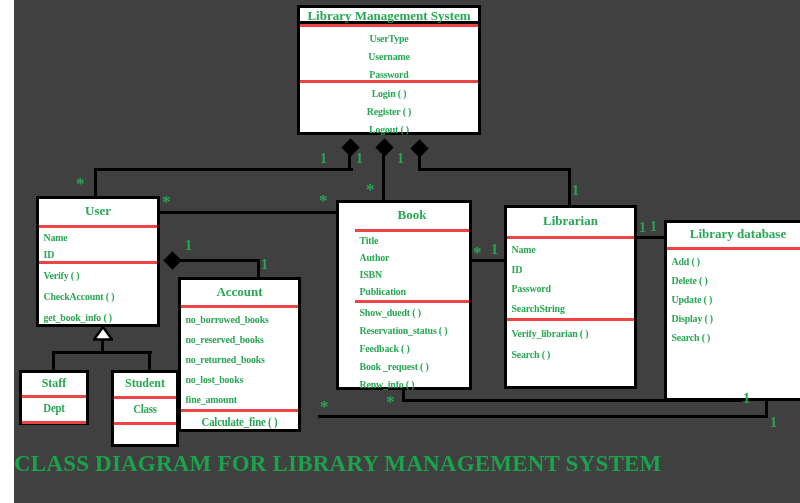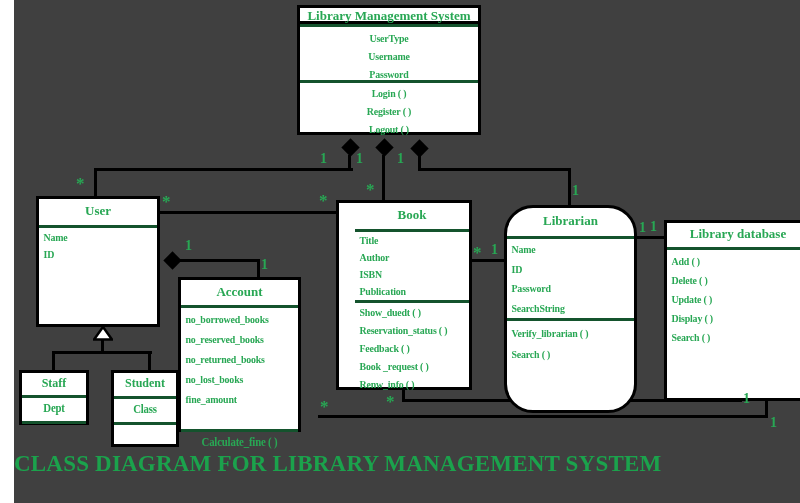--- a/index.html
+++ b/index.html
@@ -6,21 +6,21 @@
   #canvas{
     position:relative;width:800px;height:503px;background:#404040;overflow:hidden;
     font-family:Liberation Serif, serif;
     margin-left:14px;
   }
   .cbox{
     position:absolute;background:#ffffff;border:3px solid #000;box-sizing:border-box;
     color:#28a754;font-weight:bold;z-index:3;
   }
   .csec{box-sizing:border-box;overflow:visible;}
-  .csec + .csec{border-top:3px solid #14532d;}
+  .csec + .csec{border-top:3px solid #ef4444;}
   .ctitle{text-align:center;font-size:13px;white-space:nowrap;}
   .framed{border:3px solid #000;margin:-3px -3px 0 -3px;}
   .row{white-space:nowrap;font-size:11px;letter-spacing:-0.2px;transform:scaleX(0.9);transform-origin:left center;}
   .left .row{padding-left:5px;text-align:left;}
   .center .row{text-align:center;transform-origin:center center;}
   .hline,.vline{position:absolute;background:#000;z-index:1;}
   .diamond{position:absolute;width:13px;height:13px;background:#000;transform:rotate(45deg);z-index:4;}
   .tri{position:absolute;z-index:4;}
   .mult{
     position:absolute;color:#28a754;font-weight:bold;font-size:14px;z-index:5;
@@ -81,40 +81,45 @@
       <div class="row">Logout ( )</div>
     </div>
   </div>
 
   <div class="cbox" style="left:22px;top:196px;width:124px;height:131px;">
     <div class="csec ctitle" style="height:26px;line-height:24px;">User</div>
     <div class="csec left" style="height:36px;line-height:17px;padding-top:1px;">
       <div class="row">Name</div>
       <div class="row">ID</div>
     </div>
+    <div class="csec left" style="height:69px;line-height:21px;padding-top:1px;">
+      <div class="row">Verify ( )</div>
+      <div class="row">CheckAccount ( )</div>
+      <div class="row">get_book_info ( )</div>
+    </div>
   </div>
 
   <div class="cbox" style="left:322px;top:200px;width:136px;height:190px;padding-left:16px;">
     <div class="csec ctitle" style="height:26px;line-height:24px;">Book</div>
     <div class="csec left" style="height:71px;line-height:17px;">
       <div class="row">Title</div>
       <div class="row">Author</div>
       <div class="row">ISBN</div>
       <div class="row">Publication</div>
     </div>
     <div class="csec left" style="height:93px;line-height:18px;">
       <div class="row">Show_duedt ( )</div>
       <div class="row">Reservation_status ( )</div>
       <div class="row">Feedback ( )</div>
       <div class="row">Book _request ( )</div>
       <div class="row">Renw_info ( )</div>
     </div>
   </div>
 
-  <div class="cbox" style="left:490px;top:205px;width:133px;height:208px;border-radius:29px;">
+  <div class="cbox" style="left:490px;top:205px;width:133px;height:184px;">
     <div class="csec ctitle" style="height:28px;line-height:26px;">Librarian</div>
     <div class="csec left" style="height:82px;line-height:19.5px;padding-top:1px;">
       <div class="row">Name</div>
       <div class="row">ID</div>
       <div class="row">Password</div>
       <div class="row">SearchString</div>
     </div>
     <div class="csec left" style="height:50px;line-height:21px;padding-top:2px;">
       <div class="row">Verify_librarian ( )</div>
       <div class="row">Search ( )</div>
@@ -127,21 +132,21 @@
       <div class="row">Add ( )</div>
       <div class="row">Delete ( )</div>
       <div class="row">Update ( )</div>
       <div class="row">Display ( )</div>
       <div class="row">Search ( )</div>
     </div>
   </div>
 
   <div class="cbox" style="left:164px;top:277px;width:123px;height:155px;">
     <div class="csec ctitle" style="height:25px;line-height:23px;">Account</div>
-    <div class="csec left" style="height:124px;line-height:20px;padding-top:1px;">
+    <div class="csec left" style="height:104px;line-height:20px;padding-top:1px;">
       <div class="row">no_borrowed_books</div>
       <div class="row">no_reserved_books</div>
       <div class="row">no_returned_books</div>
       <div class="row">no_lost_books</div>
       <div class="row">fine_amount</div>
     </div>
     <div class="csec center" style="height:26px;line-height:21px;">
       <div class="row" style="font-size:12px;">Calculate_fine ( )</div>
     </div>
   </div>

